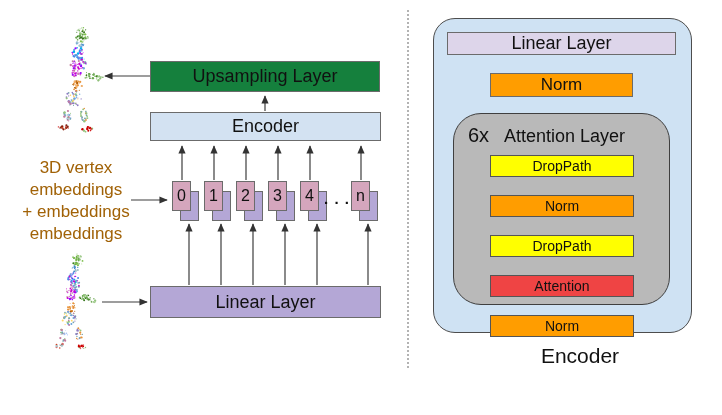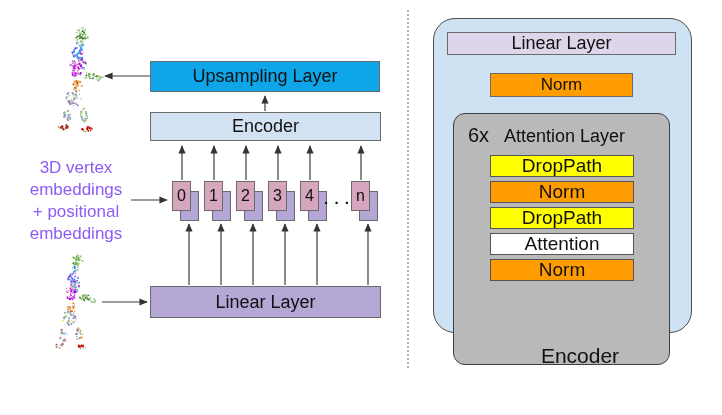--- a/index.html
+++ b/index.html
@@ -10,26 +10,26 @@
   }
   .canvas{position:absolute;inset:0;}
   .box{
     position:absolute;box-sizing:border-box;
     display:flex;align-items:center;justify-content:center;
     border:1px solid #6b6b6b;font-size:18px;color:#111;
     white-space:nowrap;
     text-align:right;
   }
   
-  .upsampling{left:150px;top:61px;width:230px;height:31px;background:#0ea5e9;}
+  .upsampling{left:150px;top:61px;width:230px;height:31px;background:#15803d;}
   .encoder-left{left:150px;top:112px;width:231px;height:29px;background:#d3e2f2;}
   .linear-left{left:150px;top:286px;width:231px;height:32px;background:#b4a7d6;}
   .caption-left{
     position:absolute;left:10px;top:157px;width:132px;
-    text-align:center;font-size:17px;line-height:22px;color:#8b5cf6;
+    text-align:center;font-size:17px;line-height:22px;color:#a16207;
   }
   .token{position:absolute;width:28px;height:41px;top:181px;}
   .tok-back,.tok-front{
     position:absolute;width:19px;height:30px;box-sizing:border-box;
     border:1px solid #6b6b6b;
   }
   .tok-back{left:8px;top:10px;background:#b4a7d6;}
   .tok-front{
     left:0;top:0;background:#d5a6bd;z-index:2;
     display:flex;align-items:center;justify-content:center;font-size:16px;
@@ -46,37 +46,37 @@
   }
   
   .panel{
     position:absolute;left:433px;top:18px;width:259px;height:315px;
     background:#cfe2f3;border:1.5px solid #4d4d4d;border-radius:22px;
     box-sizing:border-box;
   }
   .linear-right{left:447px;top:32px;width:229px;height:23px;background:#ddd5ea;font-size:18px;}
   .norm-top{left:490px;top:73px;width:143px;height:24px;background:#ff9d00;font-size:17px;}
   .gray-block{
-    position:absolute;left:453px;top:113px;width:217px;height:252px;
-    background:#b9b9b9;border:1.5px solid #3f3f3f;border-radius:12px;
+    position:absolute;left:453px;top:113px;width:217px;height:192px;
+    background:#b9b9b9;border:1.5px solid #3f3f3f;border-radius:28px;
     box-sizing:border-box;
   }
   .block-header{position:absolute;left:0;top:10px;width:100%;height:24px;}
   .mult{position:absolute;left:14px;top:0;font-size:20px;}
   .btitle{position:absolute;left:50px;top:2px;font-size:18px;}
   .stack{position:absolute;left:36px;top:41px;width:144px;}
   .row{
-    box-sizing:border-box;height:22px;margin-bottom:4px;
+    box-sizing:border-box;height:22px;margin-bottom:18px;
     border:1px solid #555;display:flex;align-items:center;justify-content:center;
-    font-size:19px;
+    font-size:14px;
   }
   .row.yellow{background:#ffff00;}
   .row.red{background:#dc6763;}
   .row.orange{background:#ff9d00;}
-  .row.blue{background:#ffffff;text-align:center;}
+  .row.blue{background:#ef4444;text-align:center;}
   .panel-caption{
     position:absolute;left:460px;top:344px;width:240px;
     text-align:center;font-size:21px;color:#111;
   }
   .figure{position:absolute;}
   svg.arrows{position:absolute;inset:0;width:722px;height:415px;}
 </style>
 </head>
 <body>
 
@@ -802,21 +802,21 @@
       <circle cx="33.8" cy="99.2" r="0.80" fill="#cc0000"></circle>
       <circle cx="32.3" cy="98.7" r="1.12" fill="#cc0000"></circle>
     </svg>
 
   <div class="box upsampling">Upsampling Layer</div>
   <div class="box encoder-left">Encoder</div>
 
   <div class="caption-left">
     <div>3D vertex</div>
     <div>embeddings</div>
-    <div>+ positional</div>
+    <div>+ embeddings</div>
     <div>embeddings</div>
   </div>
 
   <div class="token" style="left:172px">
     <div class="tok-back"></div>
     <div class="tok-front">0</div>
   </div>
   <div class="token" style="left:204px">
     <div class="tok-back"></div>
     <div class="tok-front">1</div>

